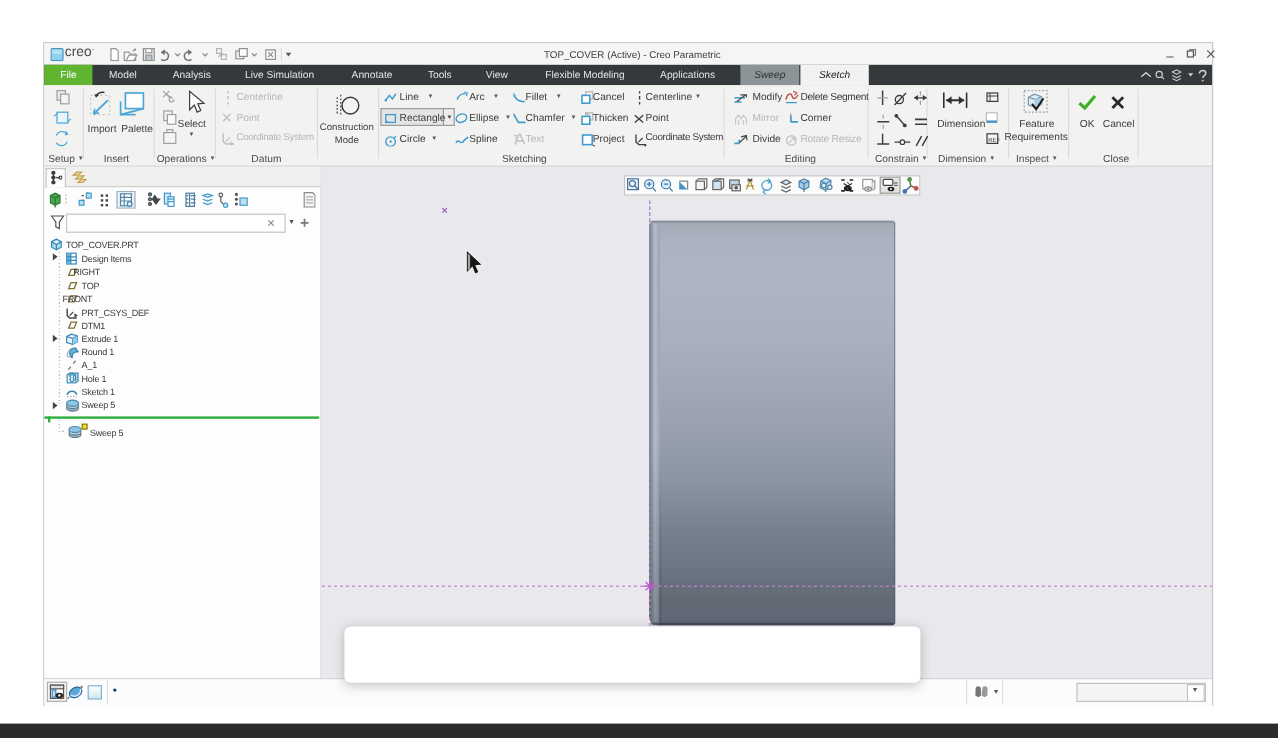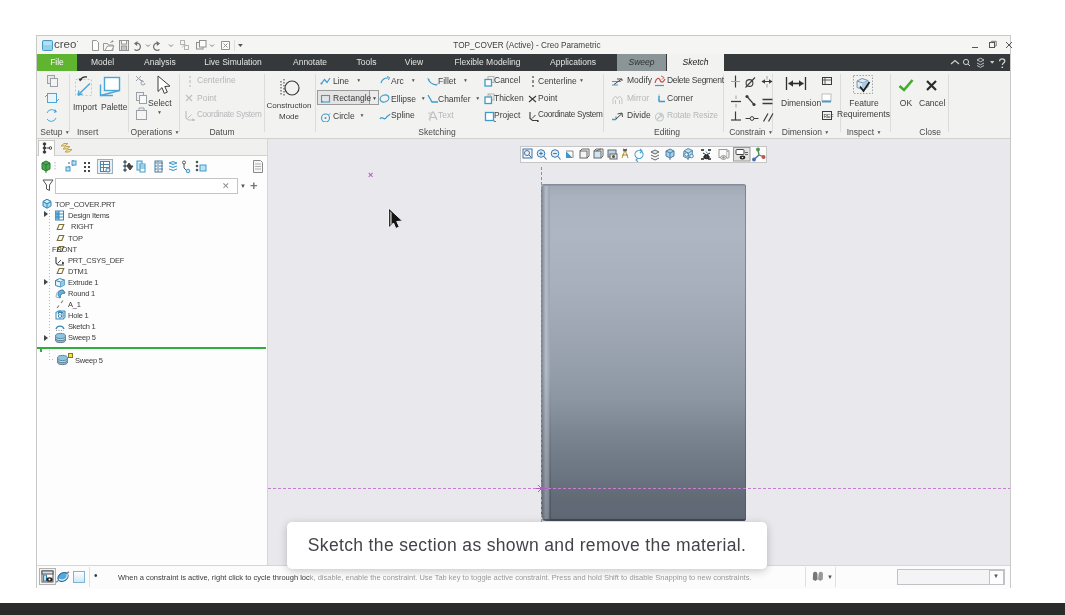--- a/index.html
+++ b/index.html
@@ -123,21 +123,21 @@
       <path d="M14 2 a7 7 0 0 0 -7 3" stroke="#333" stroke-width="1.3" fill="none"></path>
         <path d="M5.5 3.5l1.5 3 2.5-2.5z" fill="#333" stroke="none"></path>
       <g stroke="#4ba6d8" stroke-width="1.4">
           <rect x="31.5" y="2.5" width="15" height="13" fill="#fff"></rect>
           <path d="M40 20.5h-12.5v-11" fill="none"></path>
           <path d="M46.5 15.5l-19 5"></path>
         </g>
     </svg>
     <div class="ritem" style="left:36px;top:30px">Import</div>
     <div class="ritem" style="left:64px;top:30px">Palette</div>
-    <div class="rlabel" style="left:40px;width:40px;text-align:left">Insert</div>
+    <div class="rlabel" style="left:40px;width:40px;text-align:center">Insert</div>
     <div class="rsep" style="left:91px"></div>
     <svg class="abs" style="left:96px;top:2px" width="40" height="50" viewBox="0 0 40 50" fill="none">
       <path d="M3 3l5 5m0-5l-5 5M6 6l5 3" stroke="#9aa0a6"></path>
         <path d="M10 8a2 2 0 1 0 2 2" stroke="#9aa0a6"></path>
       <g stroke="#9aa0a6">
           <rect x="3.5" y="19.5" width="7" height="8" fill="#f0f0f0"></rect>
           <rect x="6.5" y="22.5" width="7" height="8" fill="#fafafa"></rect>
         </g>
       <g stroke="#9aa0a6">
           <rect x="3.5" y="37.5" width="10" height="9" fill="#f5f5f5"></rect>
@@ -410,21 +410,21 @@
       <div class="abs" style="left:7px;top:72px;width:0;height:0;border-left:4px solid #444;border-top:3px solid transparent;border-bottom:3px solid transparent"></div>
       <svg class="abs" style="left:17px;top:70.5px" width="11" height="11" viewBox="0 0 11 11">
           <rect x="1.5" y="1" width="8" height="9" fill="#fff" stroke="#3a87b5"></rect>
           <rect x="1.5" y="1" width="3.5" height="9" fill="#5db6e0"></rect>
           <path d="M5 1v9M1.5 4h8m-8 3h8" stroke="#3a87b5" fill="none"></path>
         </svg>
       <div class="abs" style="left:31px;top:72px">Design Items</div>
       <svg class="abs" style="left:17px;top:82.5px" width="12" height="10" viewBox="0 0 12 10">
           <path d="M3.2 7.5l2-5h4.6l-2 5z" fill="none" stroke="#7d6e35" stroke-width="1.1"></path>
         </svg>
-      <div class="abs" style="left:34px;top:83px">RIGHT</div>
+      <div class="abs" style="left:24px;top:83px">RIGHT</div>
       <svg class="abs" style="left:17px;top:93.5px" width="12" height="10" viewBox="0 0 12 10">
           <path d="M3.2 7.5l2-5h4.6l-2 5z" fill="none" stroke="#7d6e35" stroke-width="1.1"></path>
         </svg>
       <div class="abs" style="left:31px;top:94.5px">TOP</div>
       <svg class="abs" style="left:17px;top:104.5px" width="12" height="10" viewBox="0 0 12 10">
           <path d="M3.2 7.5l2-5h4.6l-2 5z" fill="none" stroke="#7d6e35" stroke-width="1.1"></path>
         </svg>
       <div class="abs" style="left:15px;top:105.5px">FRONT</div>
       <svg class="abs" style="left:17px;top:115.5px" width="12" height="11" viewBox="0 0 12 11" fill="none" stroke="#4a4a4a">
           <path d="M2 2v6l2 2h6" stroke-width="1.2"></path>
@@ -582,21 +582,20 @@
     </svg>
     <div class="abs" style="left:100px;top:31px;font-size:9px;color:#a85fc8;font-weight:bold">×</div>
     <svg class="abs" style="left:267px;top:343px" width="13" height="13" viewBox="0 0 13 13">
         <path d="M6.5 1v11M1 6.5h11M3 3l7 7M10 3l-7 7" stroke="#b757c8" stroke-width="1"></path>
       </svg>
     <svg class="abs" style="left:119px;top:68px" width="17" height="23" viewBox="0 0 17 23">
         <path d="M1.5 1v20l5-5 2.3 5.5 3.5-1.5-2.5-5.5 5.7-0.5z" fill="#151515" stroke="#f2f2f4" stroke-width="1"></path>
         <path d="M2.8 4v14.5l2-2V6z" fill="#a0a0a0"></path>
       </svg>
     <div class="abs" style="left:19px;top:383px;width:480px;height:47px;background:#fff;border-radius:5px;box-shadow:0 2px 9px rgba(0,0,0,0.22);z-index:6"></div>
-    <div class="abs" style="left:19px;top:383px;width:480px;height:47px;line-height:47px;text-align:center;font-size:17.5px;color:#43444a;letter-spacing:0.35px;z-index:7">Sketch the section as shown and remove the material.</div>
   </div>
   <div id="statusbar">
     <div class="abs" style="left:2px;top:2px;width:17px;height:17px;background:#f3f3f3;border:1px solid #b0b0b0"></div>
     <svg class="abs" style="left:4px;top:4px" width="13" height="13" viewBox="0 0 13 13">
         <rect x="1" y="1" width="11" height="11" fill="#fff" stroke="#555"></rect>
         <rect x="1" y="1" width="11" height="3" fill="#e0e0e0" stroke="#555"></rect>
         <rect x="2.5" y="5" width="3" height="6" fill="#bfe0f0" stroke="#3a87b5"></rect>
         <ellipse cx="8.5" cy="9.5" rx="3.2" ry="2.2" fill="#222"></ellipse>
         <circle cx="8.5" cy="9.5" r="1" fill="#fff"></circle>
       </svg>
@@ -609,21 +608,20 @@
         <rect x="1.5" y="1.5" width="11" height="11" fill="url(#g1)" stroke="#7fb3d2"></rect>
         <defs>
           <linearGradient id="g1" x1="0" y1="0" x2="0" y2="1">
             <stop offset="0" stop-color="#fff"></stop>
             <stop offset="1" stop-color="#cfe6f2"></stop>
           </linearGradient>
         </defs>
       </svg>
     <div class="abs" style="left:52px;top:1px;width:1px;height:20px;background:#e0e0e0"></div>
     <div class="abs" style="left:57px;top:4px;font-size:10px;color:#15415f">•</div>
-    <div class="abs" style="left:81px;top:7px;font-size:7.5px;color:#3a3a3a;white-space:nowrap">When a constraint is active, right click to cycle through loc<span style="color:#9a9a9a">k, disable, enable the constraint. Use Tab key to toggle active constraint. Press and hold Shift to disable Snapping to new constraints.</span></div>
     <div class="abs" style="left:768px;top:1px;width:1px;height:20px;background:#e0e0e0"></div>
     <svg class="abs" style="left:774px;top:4px" width="14" height="14" viewBox="0 0 14 14" fill="#777">
         <path d="M2 4a2.2 2.2 0 0 1 4.4 0l0.2 5.5-2.4 1.5-2.4-1.5z"></path>
         <path d="M7.6 4a2.2 2.2 0 0 1 4.4 0l-0.2 5.5-2.4 1.5-2.4-1.5z" fill="#999"></path>
       </svg>
     <div class="abs" style="left:790px;top:8px;font-size:6px;color:#555">▼</div>
     <div class="abs" style="left:798px;top:1px;width:1px;height:20px;background:#e0e0e0"></div>
     <div class="abs" style="left:860px;top:3px;width:108px;height:16px;background:#f4f4f6;border:1px solid #c2c2c6"></div>
     <div class="abs" style="left:952px;top:3.5px;width:15px;height:15px;background:#fdfdfd;border:1px solid #c2c2c6"></div>
     <div class="abs" style="left:956px;top:7px;font-size:6px;color:#555">▼</div>

